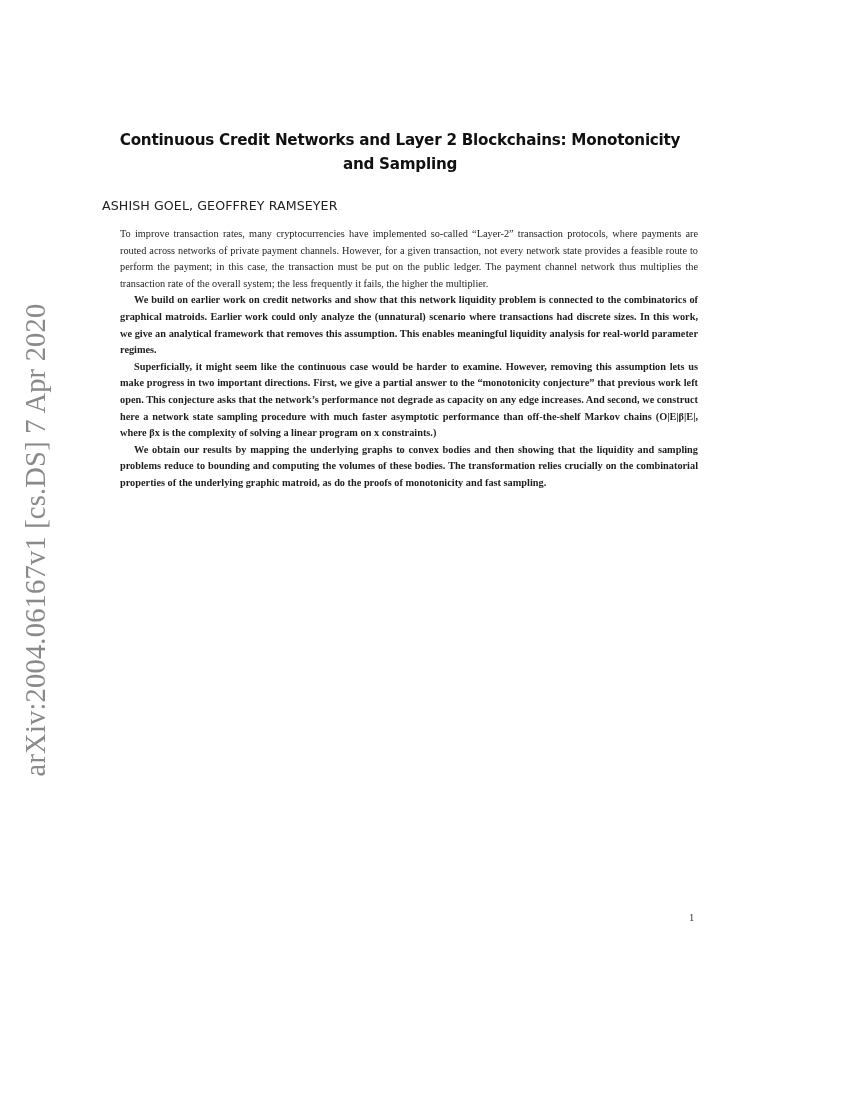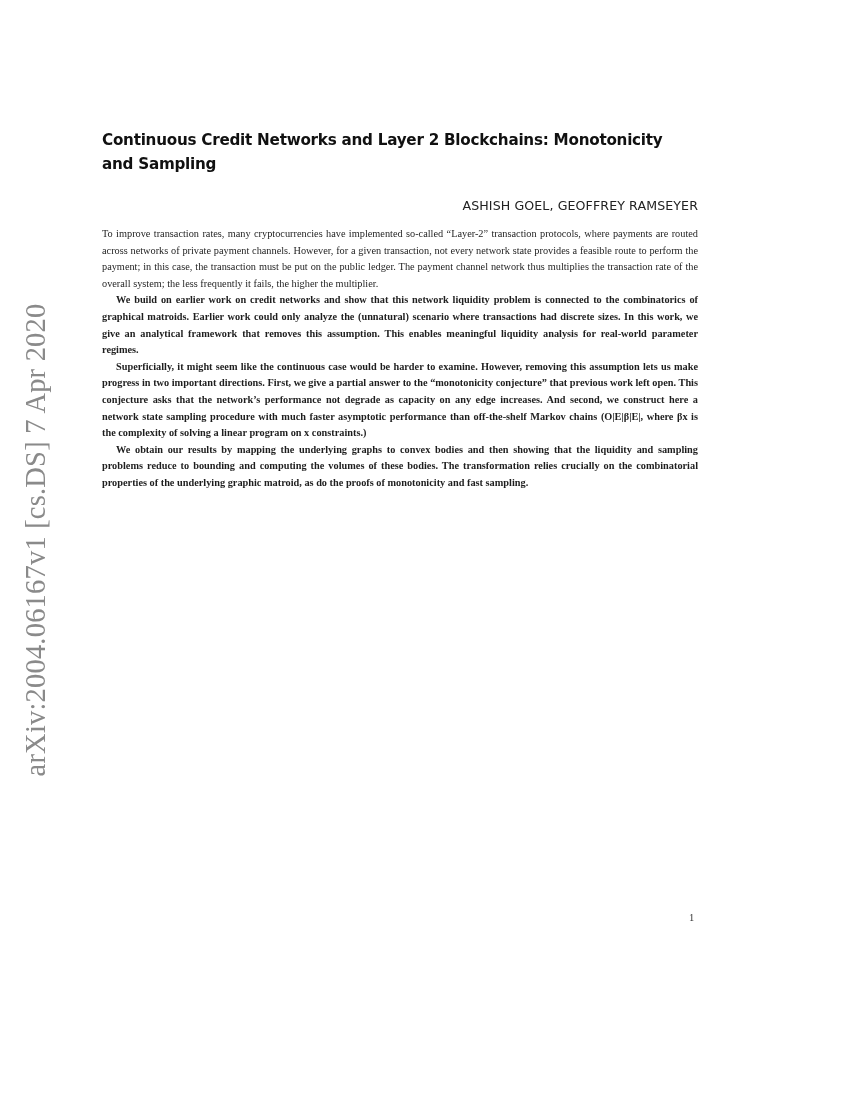--- a/index.html
+++ b/index.html
@@ -17,28 +17,28 @@
     transform: rotate(-90deg);
     font-family: "Liberation Serif", "DejaVu Serif", serif;
     font-size: 28.5px; color: #8a8a8a; letter-spacing: 0.2px;
   }
   .page {
     position: absolute; left: 102px; top: 128px; width: 596px;
   }
   .title {
     font-family: "DejaVu Sans", "Liberation Sans", sans-serif;
     font-weight: bold; font-size: 15.2px; line-height: 24px;
-    margin: 0; color: #111; letter-spacing: -0.25px;
+    margin: 0; color: #111; letter-spacing: -0.25px; text-align: center;
   }
   .authors {
     font-family: "DejaVu Sans", "Liberation Sans", sans-serif;
     font-size: 12.6px; margin: 22px 0 0 0; line-height: 16px;
-    color: #222; letter-spacing: 0.1px; text-align: right;
+    color: #222; letter-spacing: 0.1px;
   }
-  .abstract { margin-top: 12px; }
+  .abstract { margin-top: 12px; margin-left: 18px; }
   .abstract p {
     font-family: "Liberation Serif", "DejaVu Serif", serif;
     font-size: 10.3px; line-height: 16.6px; margin: 0;
     text-align: justify; color: #1e1e1e;
   }
   .abstract p.indent { text-indent: 14px; font-weight: bold; }
   .page-number {
     position: absolute; left: 689px; top: 912px;
     font-family: "Liberation Serif", "DejaVu Serif", serif;
     font-size: 10.5px; color: #333;

